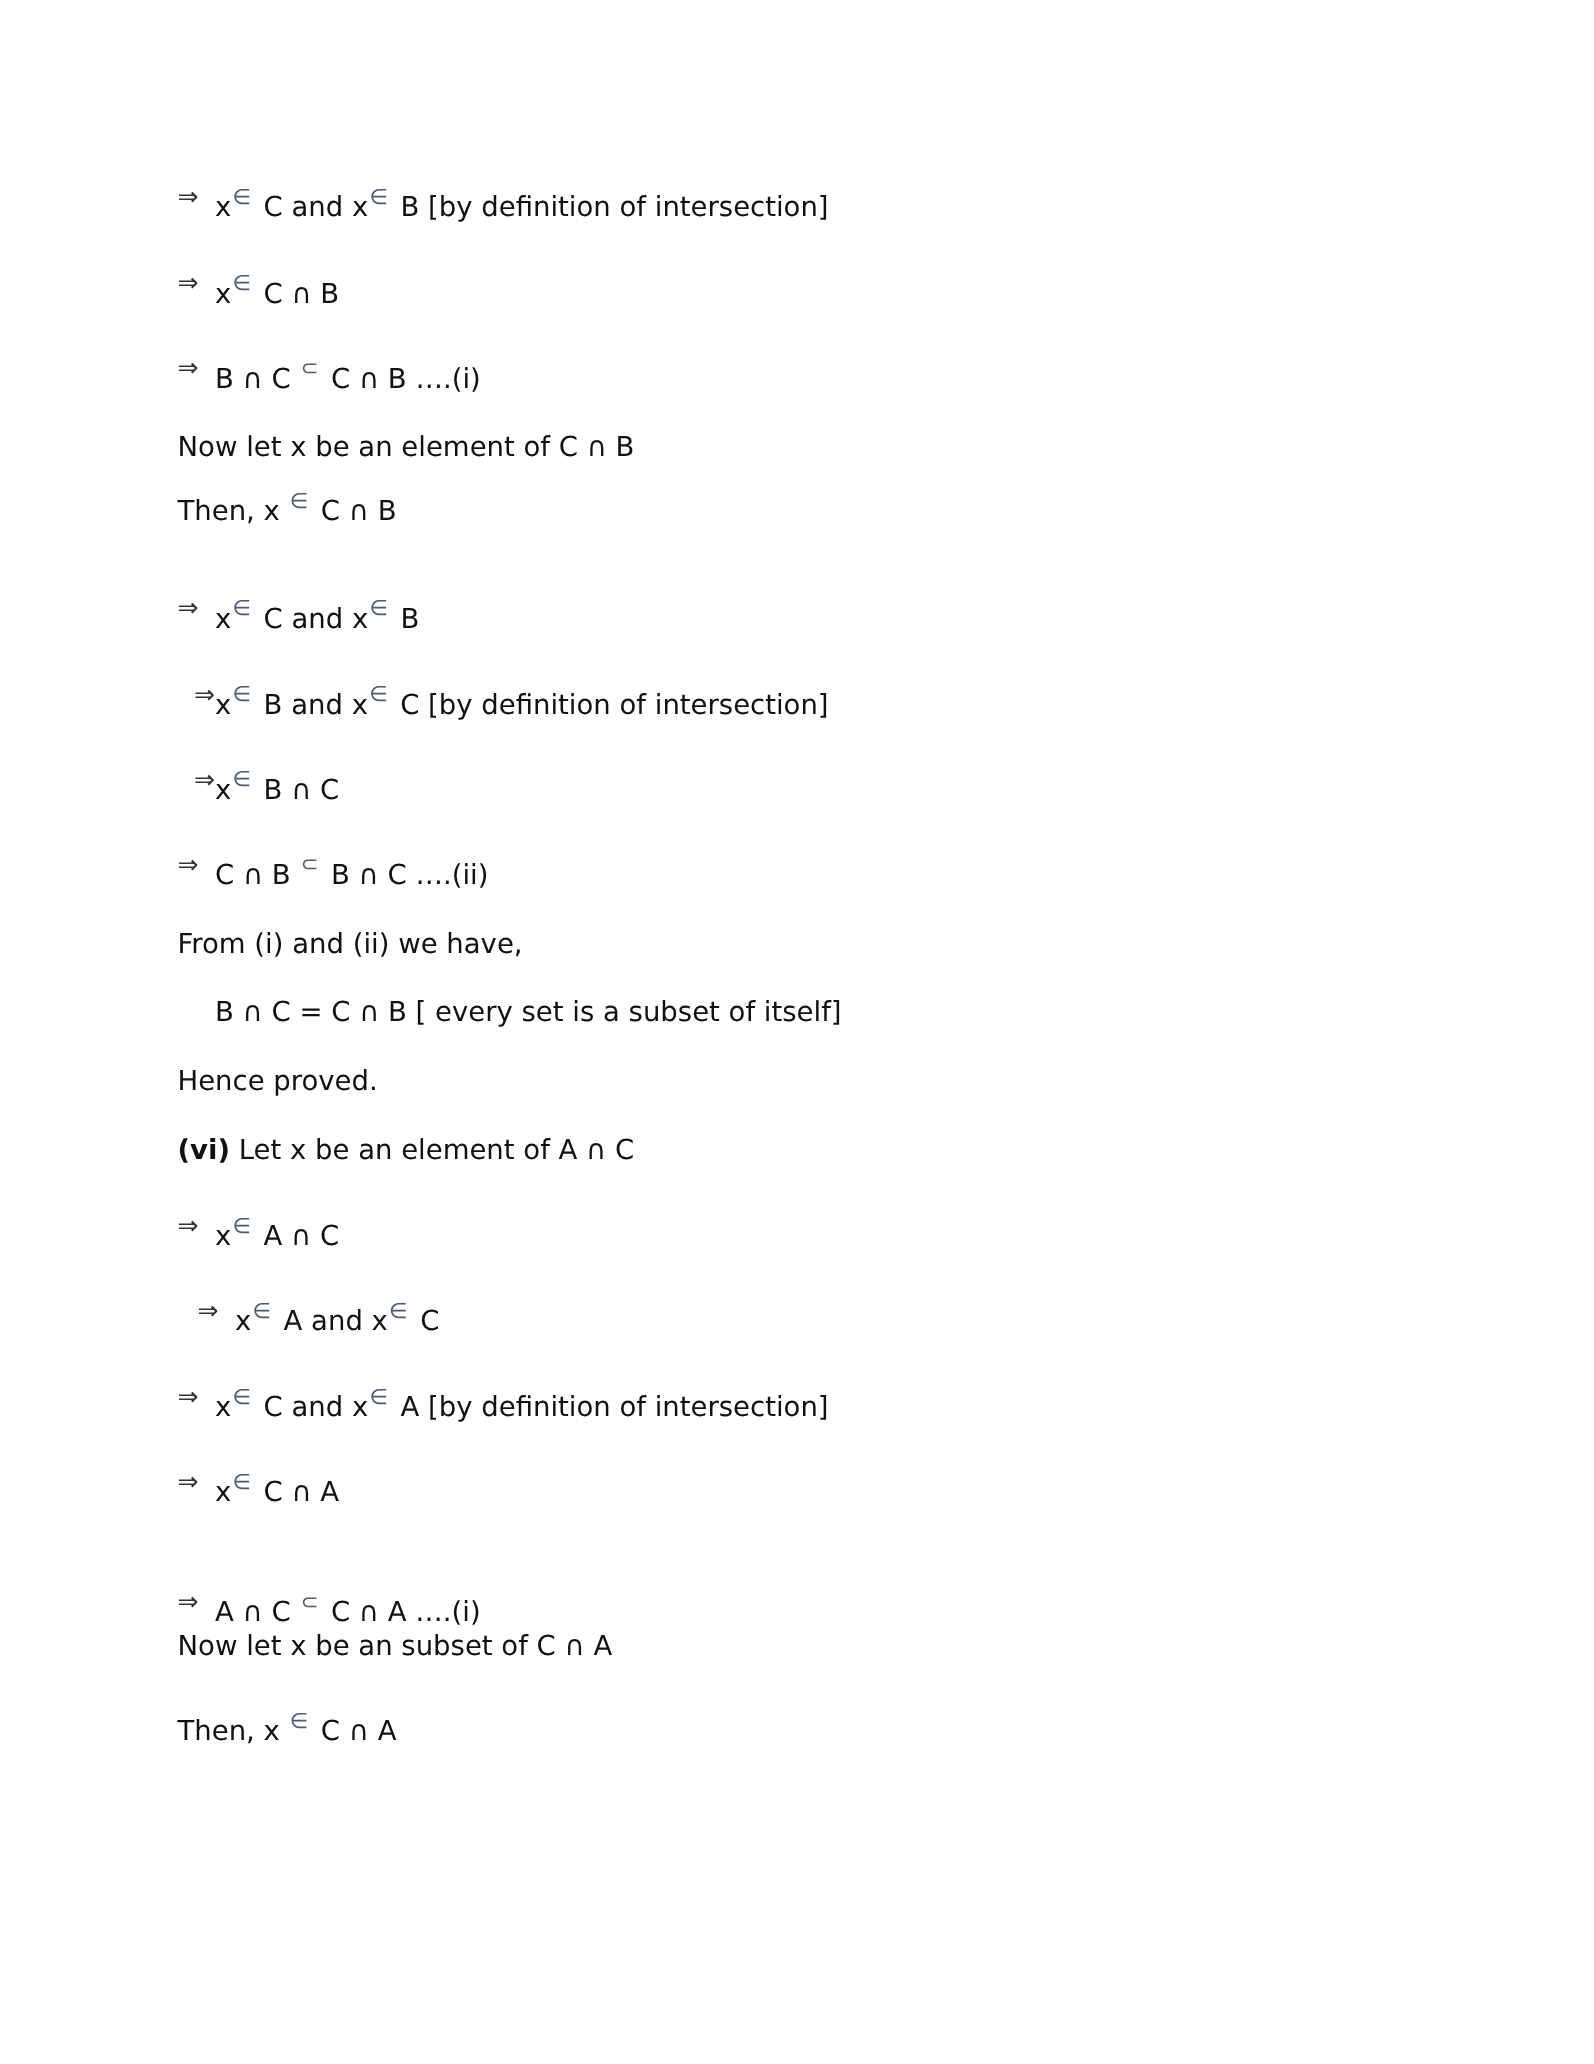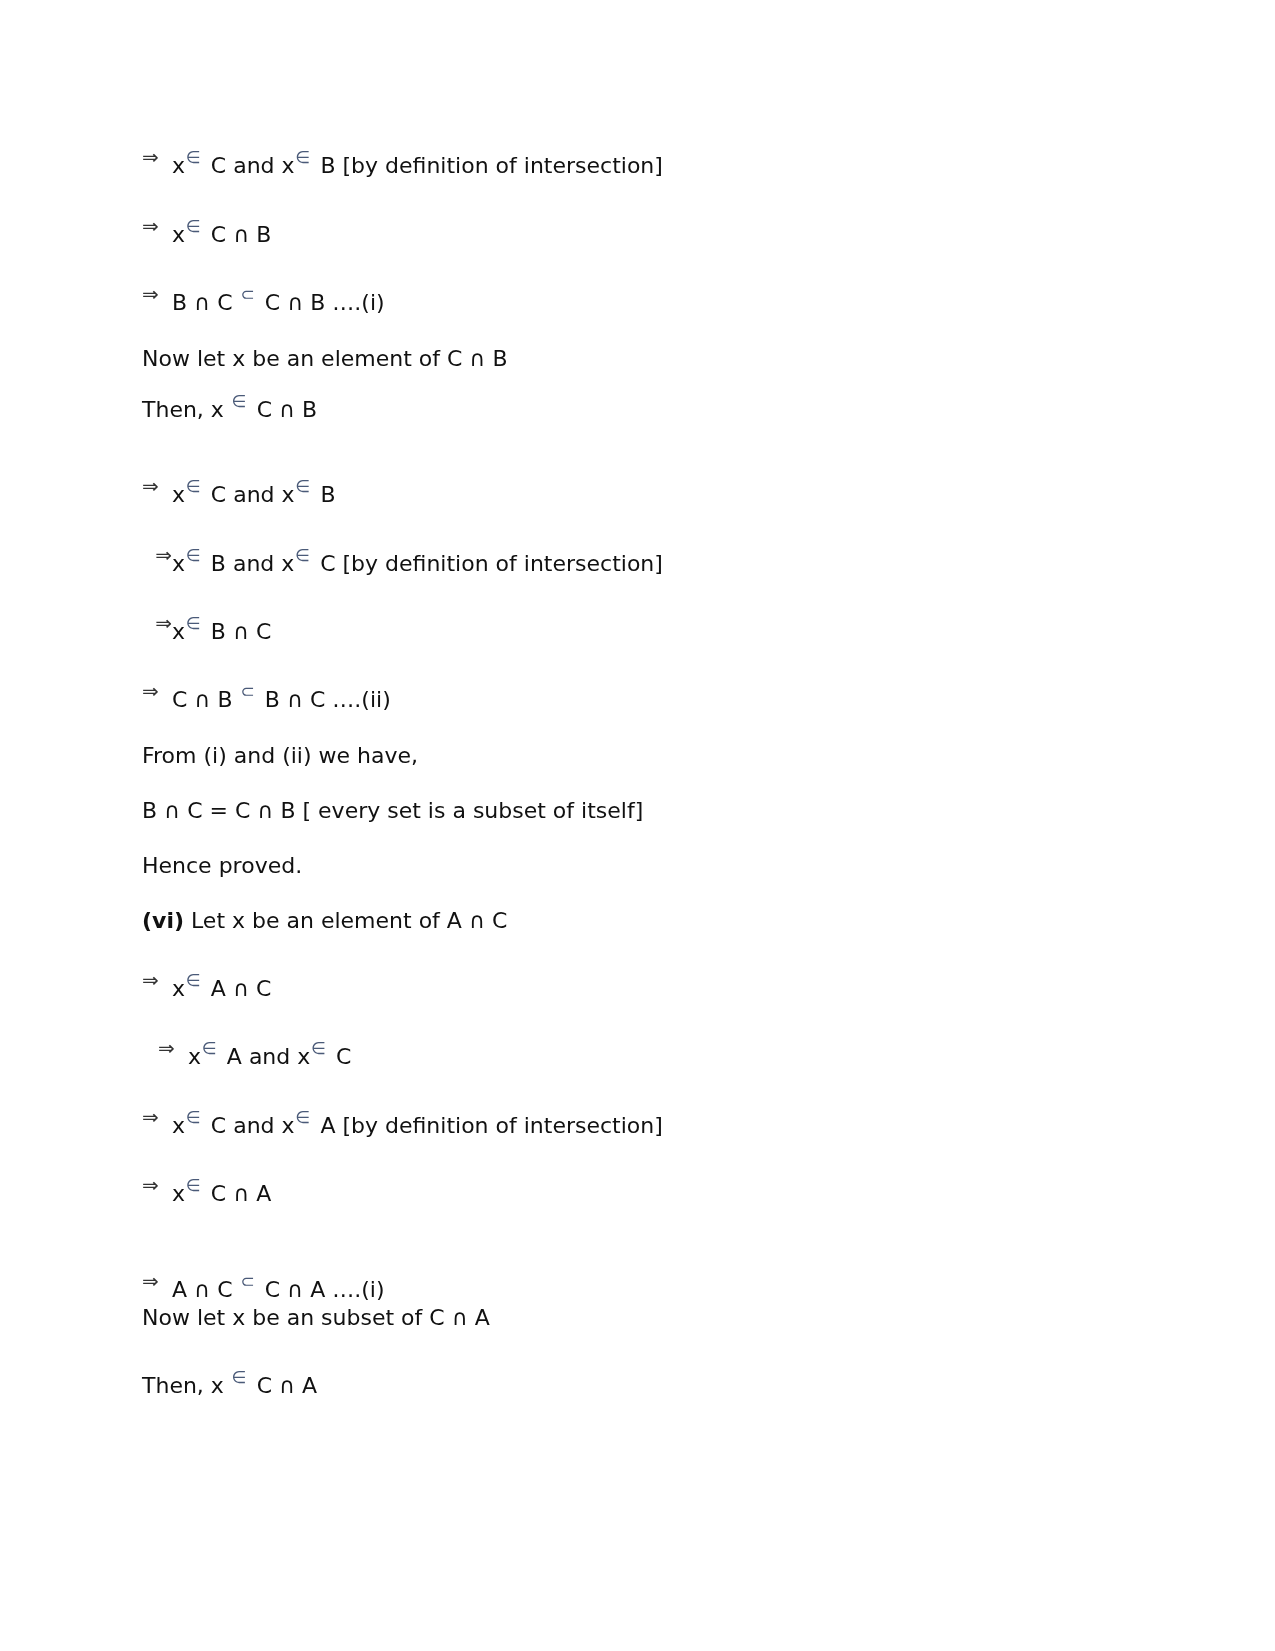--- a/index.html
+++ b/index.html
@@ -17,21 +17,21 @@
     <div class="line" style="top: 152px;"><span class="arrow">⇒</span><span>x</span><span class="sym">∈</span><span> C and x</span><span class="sym">∈</span><span> B [by definition of intersection]</span></div>
     <div class="line" style="top: 221px;"><span class="arrow">⇒</span><span>x</span><span class="sym">∈</span><span> C ∩ B</span></div>
     <div class="line" style="top: 289px;"><span class="arrow">⇒</span><span>B ∩ C </span><span class="sym">⊂</span><span> C ∩ B ….(i)</span></div>
     <div class="line" style="top: 345px;"><span>Now let x be an element of C ∩ B</span></div>
     <div class="line" style="top: 396px;"><span>Then, x </span><span class="sym">∈</span><span> C ∩ B</span></div>
     <div class="line" style="top: 481px;"><span class="arrow">⇒</span><span>x</span><span class="sym">∈</span><span> C and x</span><span class="sym">∈</span><span> B</span></div>
     <div class="line" style="top: 550px; text-align: right;"><span class="arrow">⇒</span><span>x</span><span class="sym">∈</span><span> B and x</span><span class="sym">∈</span><span> C [by definition of intersection]</span></div>
     <div class="line" style="top: 618px; text-align: right;"><span class="arrow">⇒</span><span>x</span><span class="sym">∈</span><span> B ∩ C</span></div>
     <div class="line" style="top: 686px;"><span class="arrow">⇒</span><span>C ∩ B </span><span class="sym">⊂</span><span> B ∩ C ….(ii)</span></div>
     <div class="line" style="top: 742px;"><span>From (i) and (ii) we have,</span></div>
-    <div class="line" style="top: 797px;"><span>B ∩ C = C ∩ B [ every set is a subset of itself]</span></div>
+    <div class="line" style="top: 797px; margin-left: 30px;"><span>B ∩ C = C ∩ B [ every set is a subset of itself]</span></div>
     <div class="line" style="top: 852px;"><span>Hence proved.</span></div>
     <div class="line" style="top: 907px;"><span class="b">(vi)</span><span> Let x be an element of A ∩ C</span></div>
     <div class="line" style="top: 975px;"><span class="arrow">⇒</span><span>x</span><span class="sym">∈</span><span> A ∩ C</span></div>
     <div class="line" style="top: 1043px; margin-left: 16px;"><span class="arrow">⇒</span><span>x</span><span class="sym">∈</span><span> A and x</span><span class="sym">∈</span><span> C</span></div>
     <div class="line" style="top: 1112px;"><span class="arrow">⇒</span><span>x</span><span class="sym">∈</span><span> C and x</span><span class="sym">∈</span><span> A [by definition of intersection]</span></div>
     <div class="line" style="top: 1180px;"><span class="arrow">⇒</span><span>x</span><span class="sym">∈</span><span> C ∩ A</span></div>
     <div class="line" style="top: 1248px; margin-top: 28px;"><span class="arrow">⇒</span><span>A ∩ C </span><span class="sym">⊂</span><span> C ∩ A ….(i)</span></div>
     <div class="line" style="top: 1304px;"><span>Now let x be an subset of C ∩ A</span></div>
     <div class="line" style="top: 1372px;"><span>Then, x </span><span class="sym">∈</span><span> C ∩ A</span></div>
   </div>

